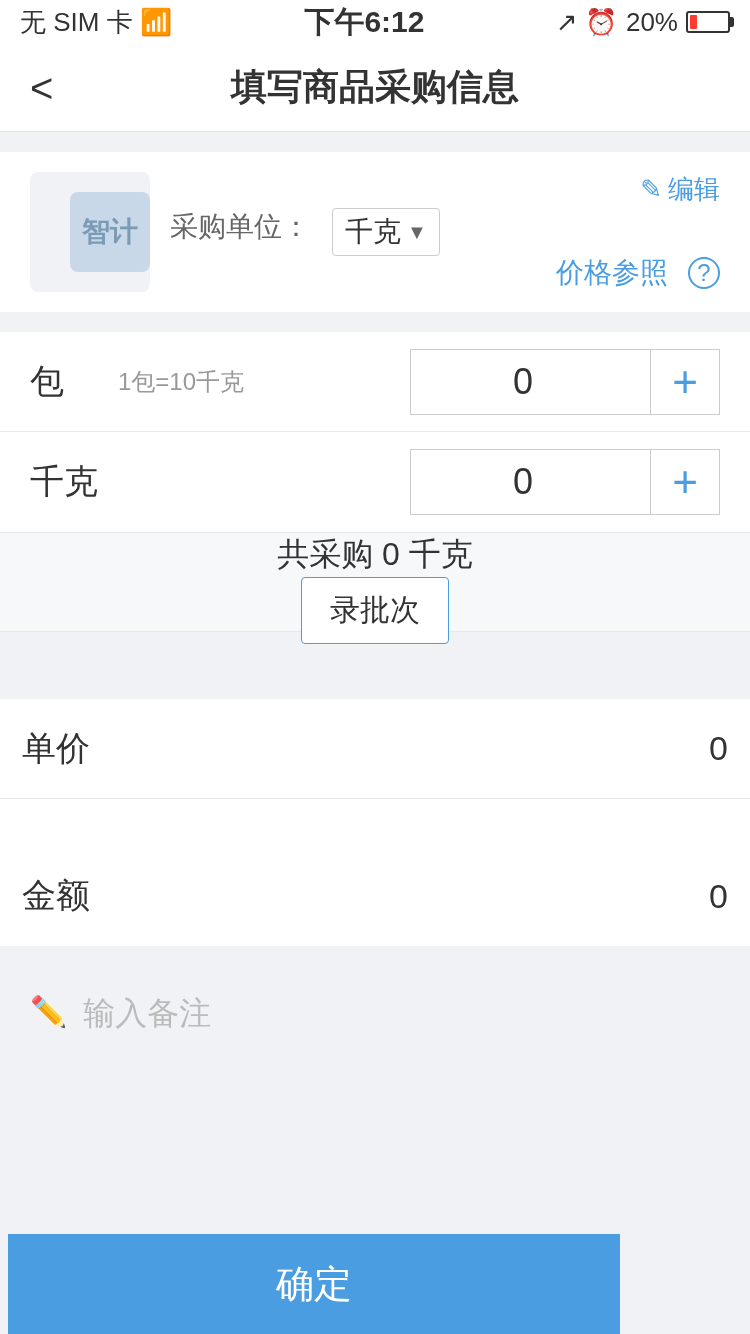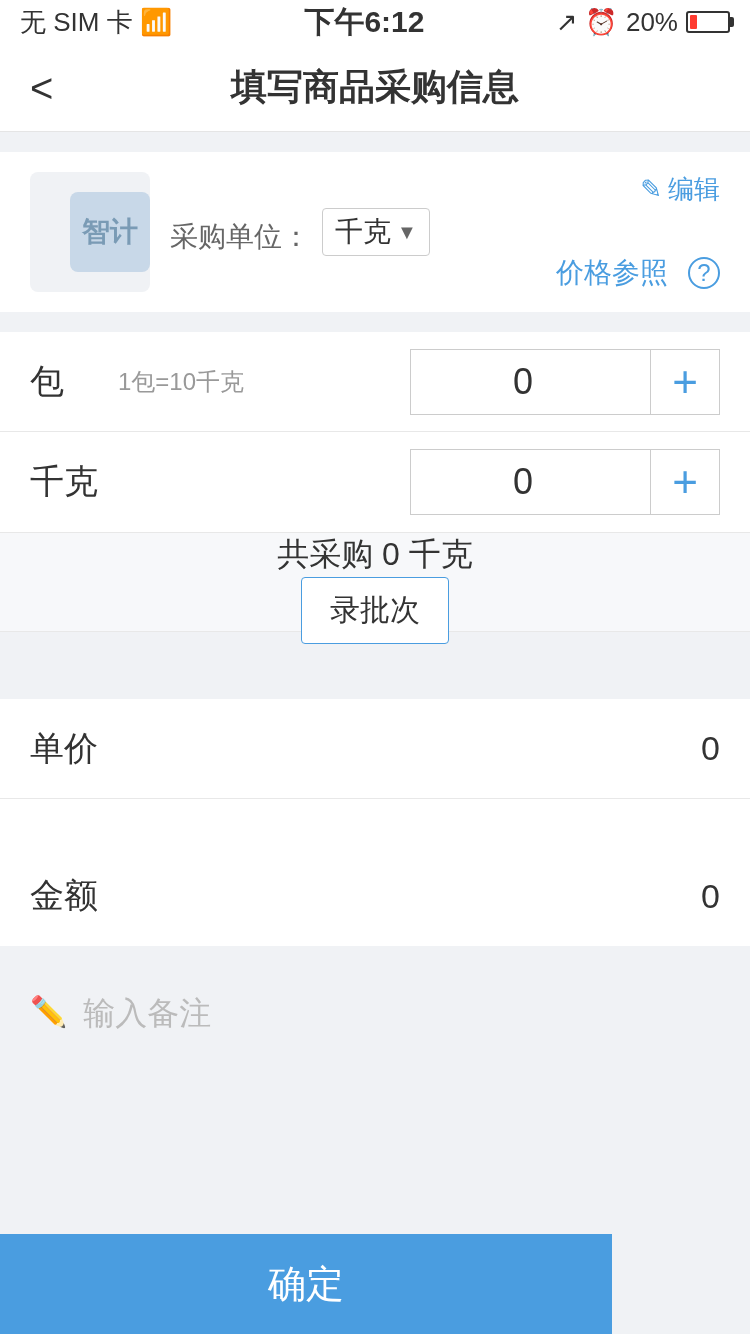--- a/index.html
+++ b/index.html
@@ -137,22 +137,22 @@
       flex: 1;
     }
     .product-name {
       font-size: 32px;
       color: #333;
       font-weight: 500;
       margin-bottom: 16px;
     }
     .product-unit-row {
       display: flex;
-      align-items: flex-end;
-      gap: 12px;
+      align-items: flex-start;
+      gap: 22px;
     }
     .unit-label {
       font-size: 28px;
       color: #666;
     }
     .unit-dropdown {
       border: 1px solid #ccc;
       border-radius: 4px;
       padding: 4px 12px;
       font-size: 28px;
@@ -270,21 +270,21 @@
     }
 
     
     .detail-section {
       background: #fff;
       margin-top: 20px;
     }
     .detail-row {
       display: flex;
       align-items: center;
-      padding: 0 30px;
+      padding: 0 22px;
       height: 100px;
       border-bottom: 1px solid #e8e8e8;
       justify-content: space-between;
       margin-top: 47px;
     }
     .detail-row:last-child {
       border-bottom: none;
     }
     .detail-label {
       font-size: 34px;
@@ -318,21 +318,21 @@
     
     .content-area {
       min-height: 380px;
       background: #f0f2f5;
     }
 
     
     .confirm-btn {
       position: fixed;
       bottom: 0;
-      left: 0;
+      left: 8px;
       width: 612px;
       height: 100px;
       background: #4a9de0;
       color: #fff;
       font-size: 38px;
       font-weight: 500;
       display: flex;
       align-items: center;
       justify-content: center;
       cursor: pointer;

